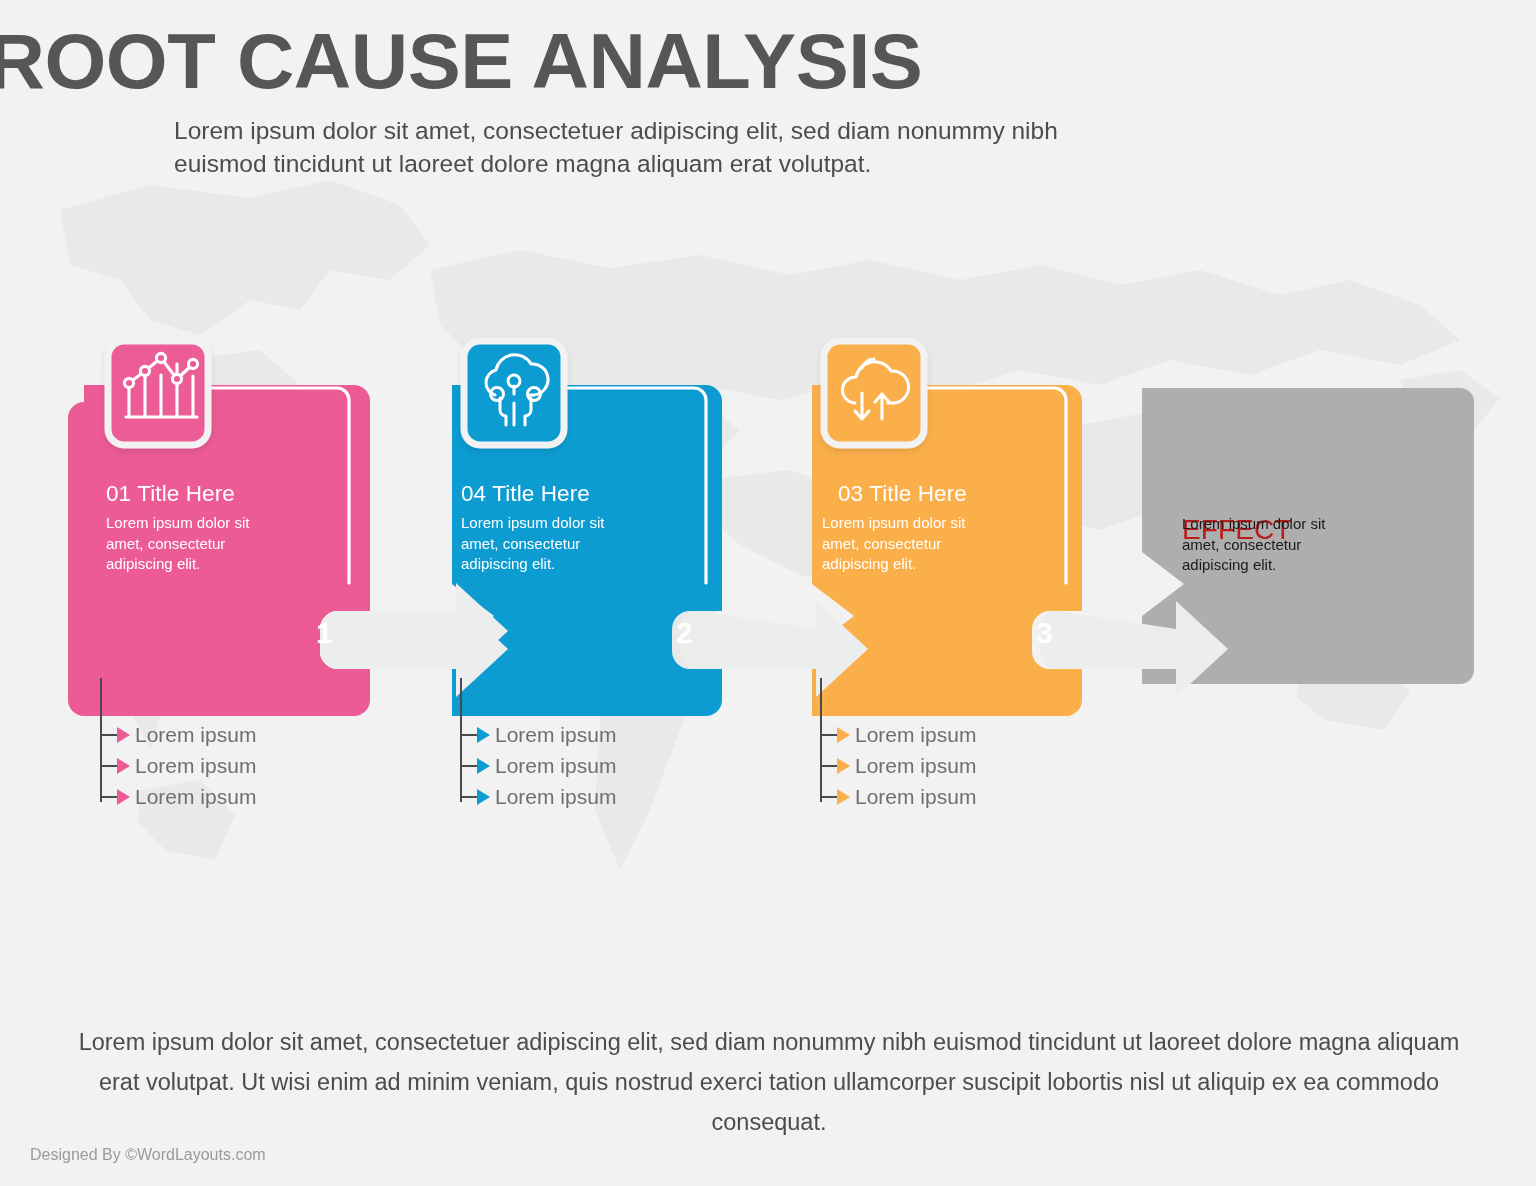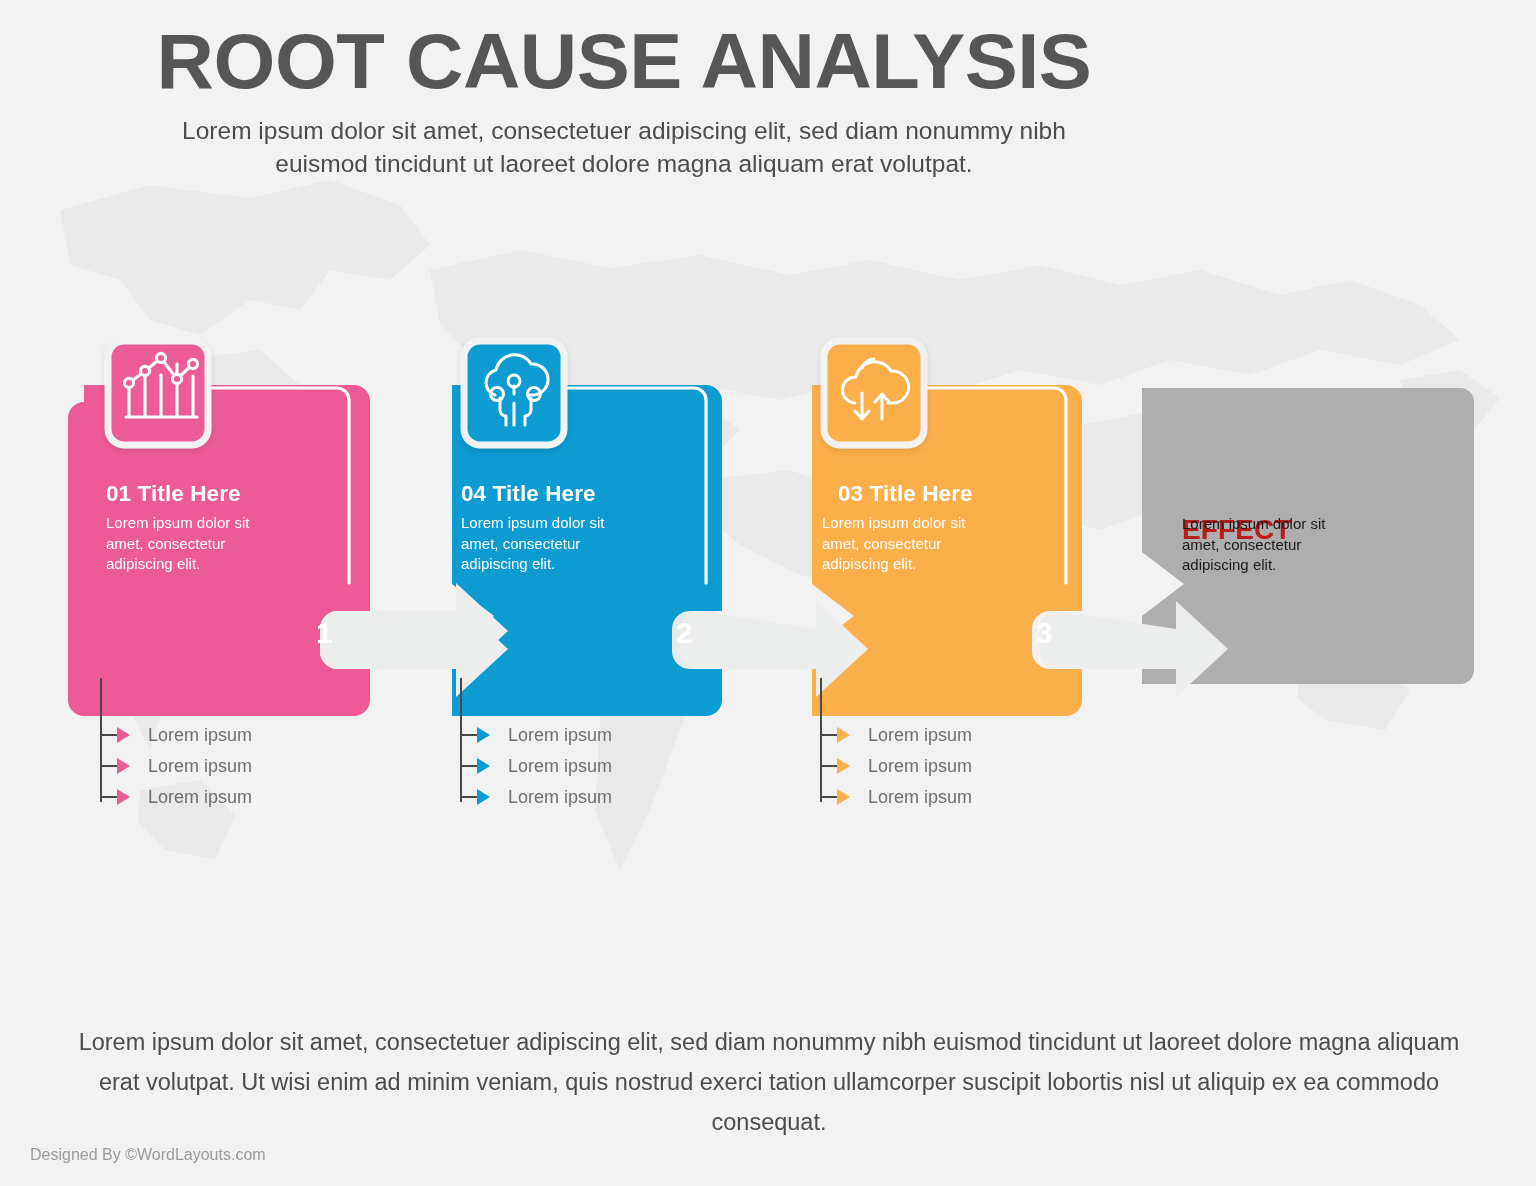--- a/index.html
+++ b/index.html
@@ -22,21 +22,20 @@
     width: 1536px; height: 800px;
     opacity: 1;
     pointer-events: none;
   }
 
   
   #header {
     position: absolute;
     left: 0; top: 22px;
     width: 1248px;
-    text-align: center;
   }
   #title {
     font-size: 78px;
     font-weight: 700;
     color: #565656;
     letter-spacing: -0.5px;
     line-height: 1.0;
     margin: 0;
     font-stretch: condensed;
     transform: scaleX(1.02);
@@ -54,21 +53,21 @@
   #band {
     position: absolute;
     left: 0; top: 0;
     width: 1536px; height: 1186px;
     pointer-events: none;
   }
 
   .card-title {
     position: absolute;
     font-size: 22.5px;
-    font-weight: 700;
+    font-weight: 400;
     color: #ffffff;
     letter-spacing: 0.1px;
   }
   .card-title.dark { color: #b91c1c; font-size: 28px; margin-top: 30px; }
 
   .card-desc {
     position: absolute;
     font-size: 15px;
     line-height: 1.38;
     color: #ffffff;
@@ -106,22 +105,22 @@
   }
   .bhead {
     width: 0; height: 0;
     border-top: 8px solid transparent;
     border-bottom: 8px solid transparent;
     border-left: 13px solid #000;
     flex: 0 0 auto;
     margin-left: -1px;
   }
   .blabel {
-    margin-left: 18px;
-    font-size: 18px;
+    margin-left: 5px;
+    font-size: 21px;
     color: #6f6f6f;
     white-space: nowrap;
   }
 
   
   #footer-text {
     position: absolute;
     left: 78px; top: 998px;
     width: 1382px;
     text-align: center;

